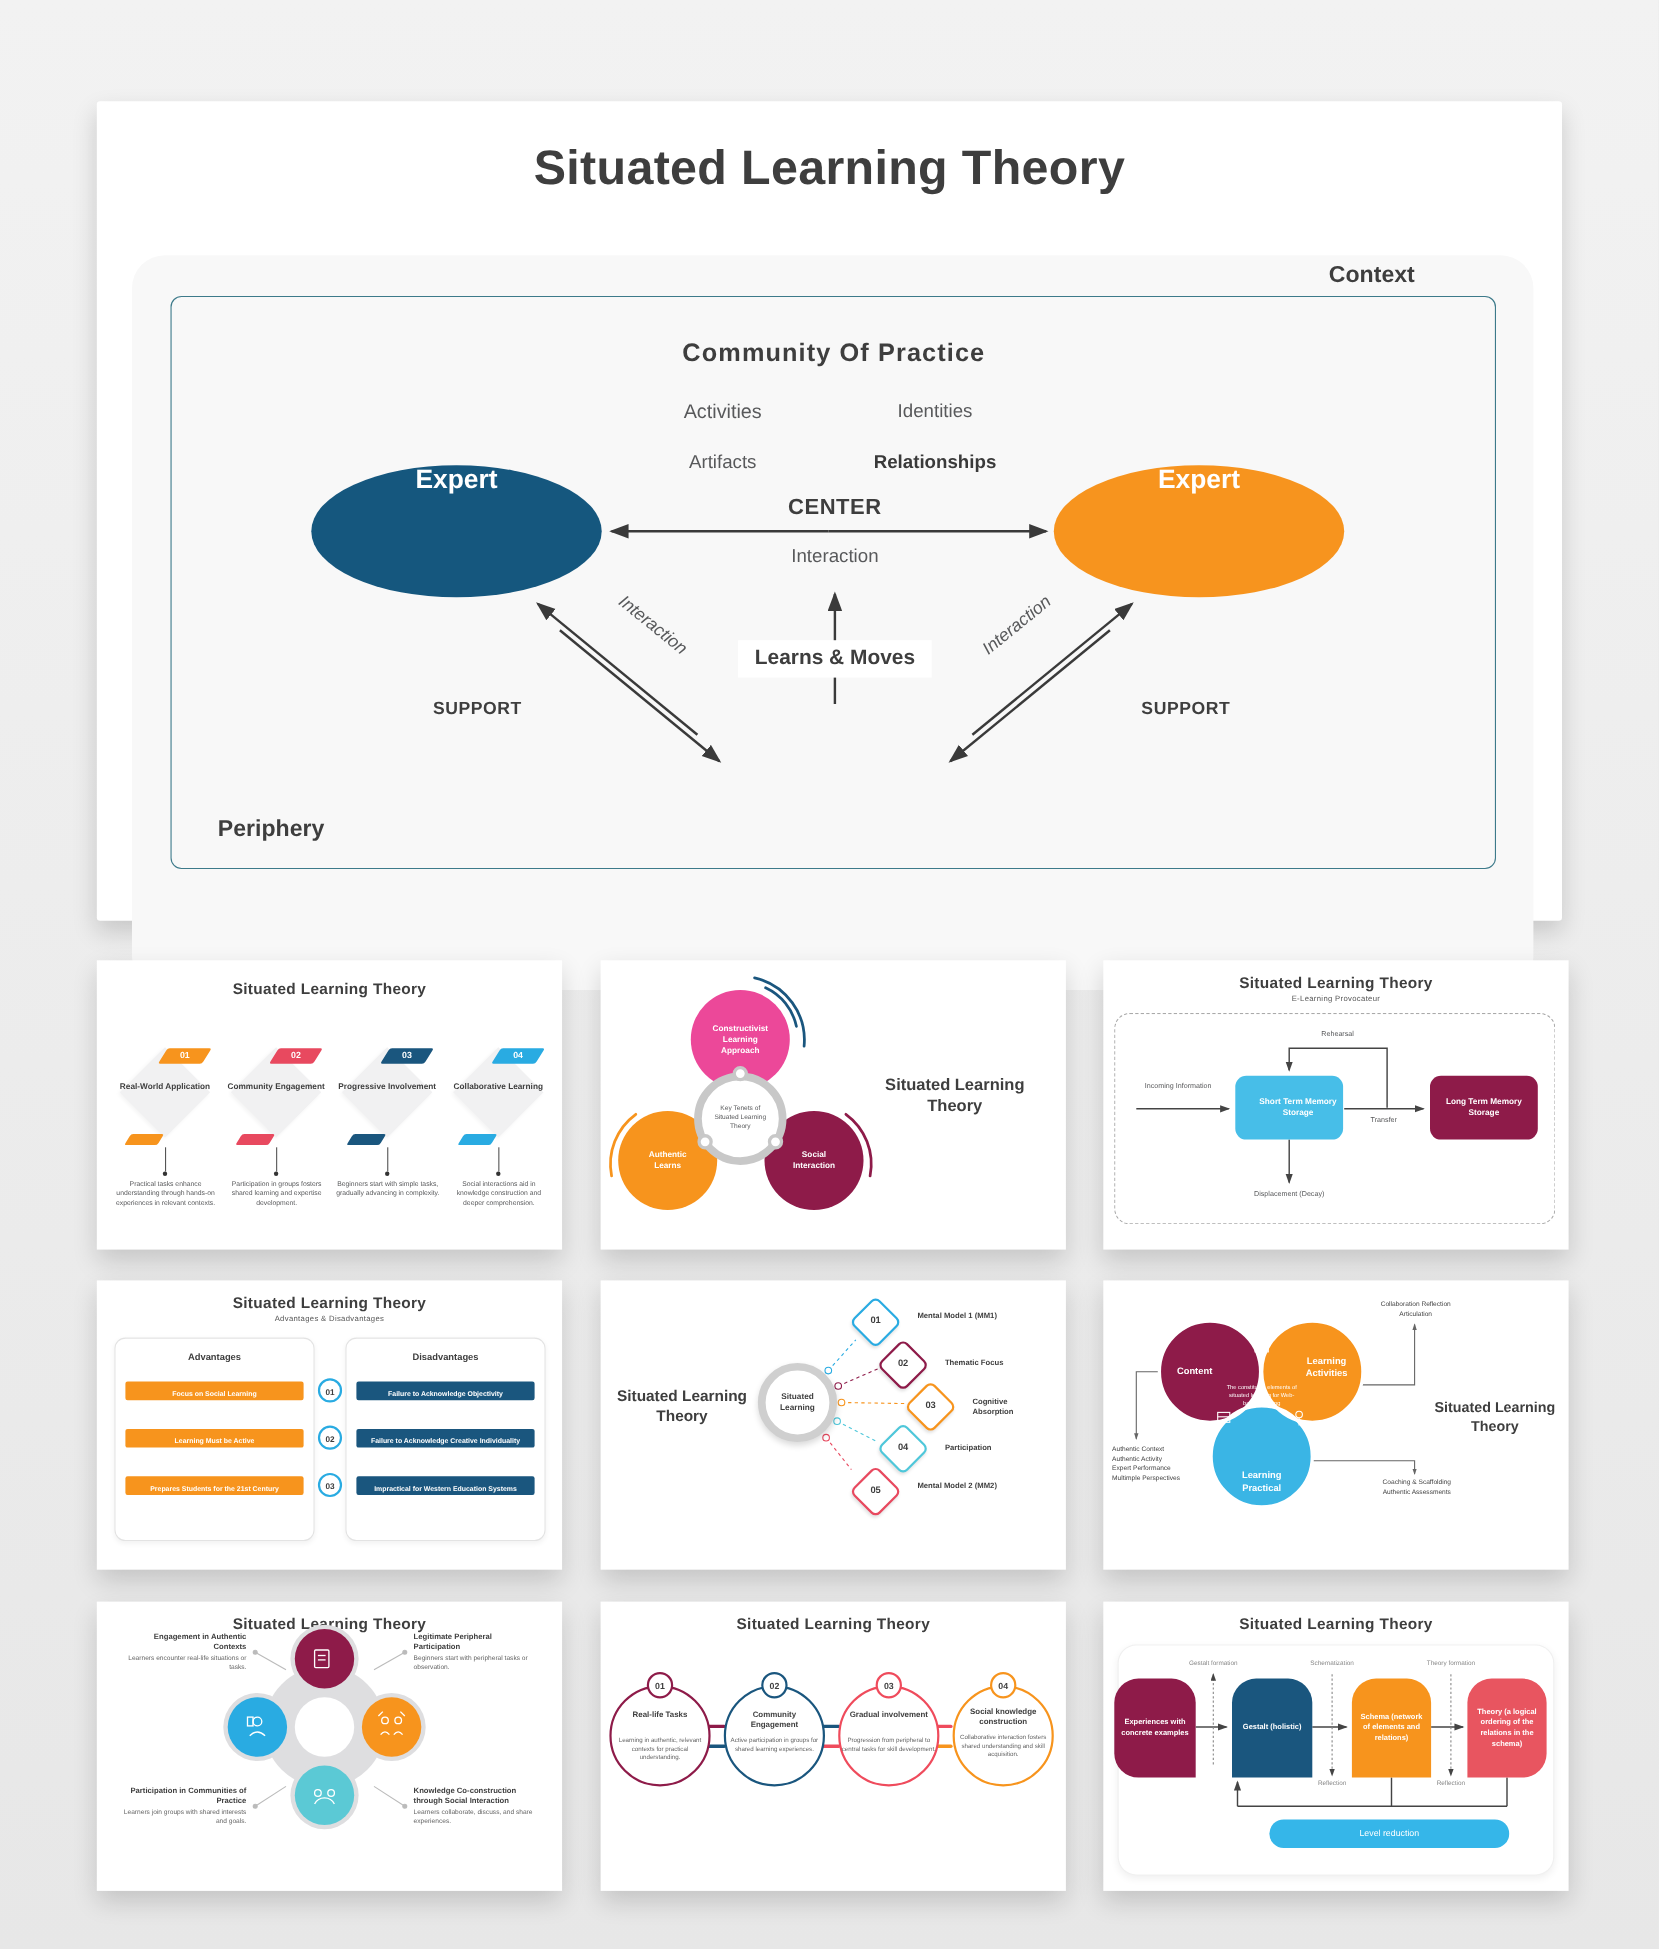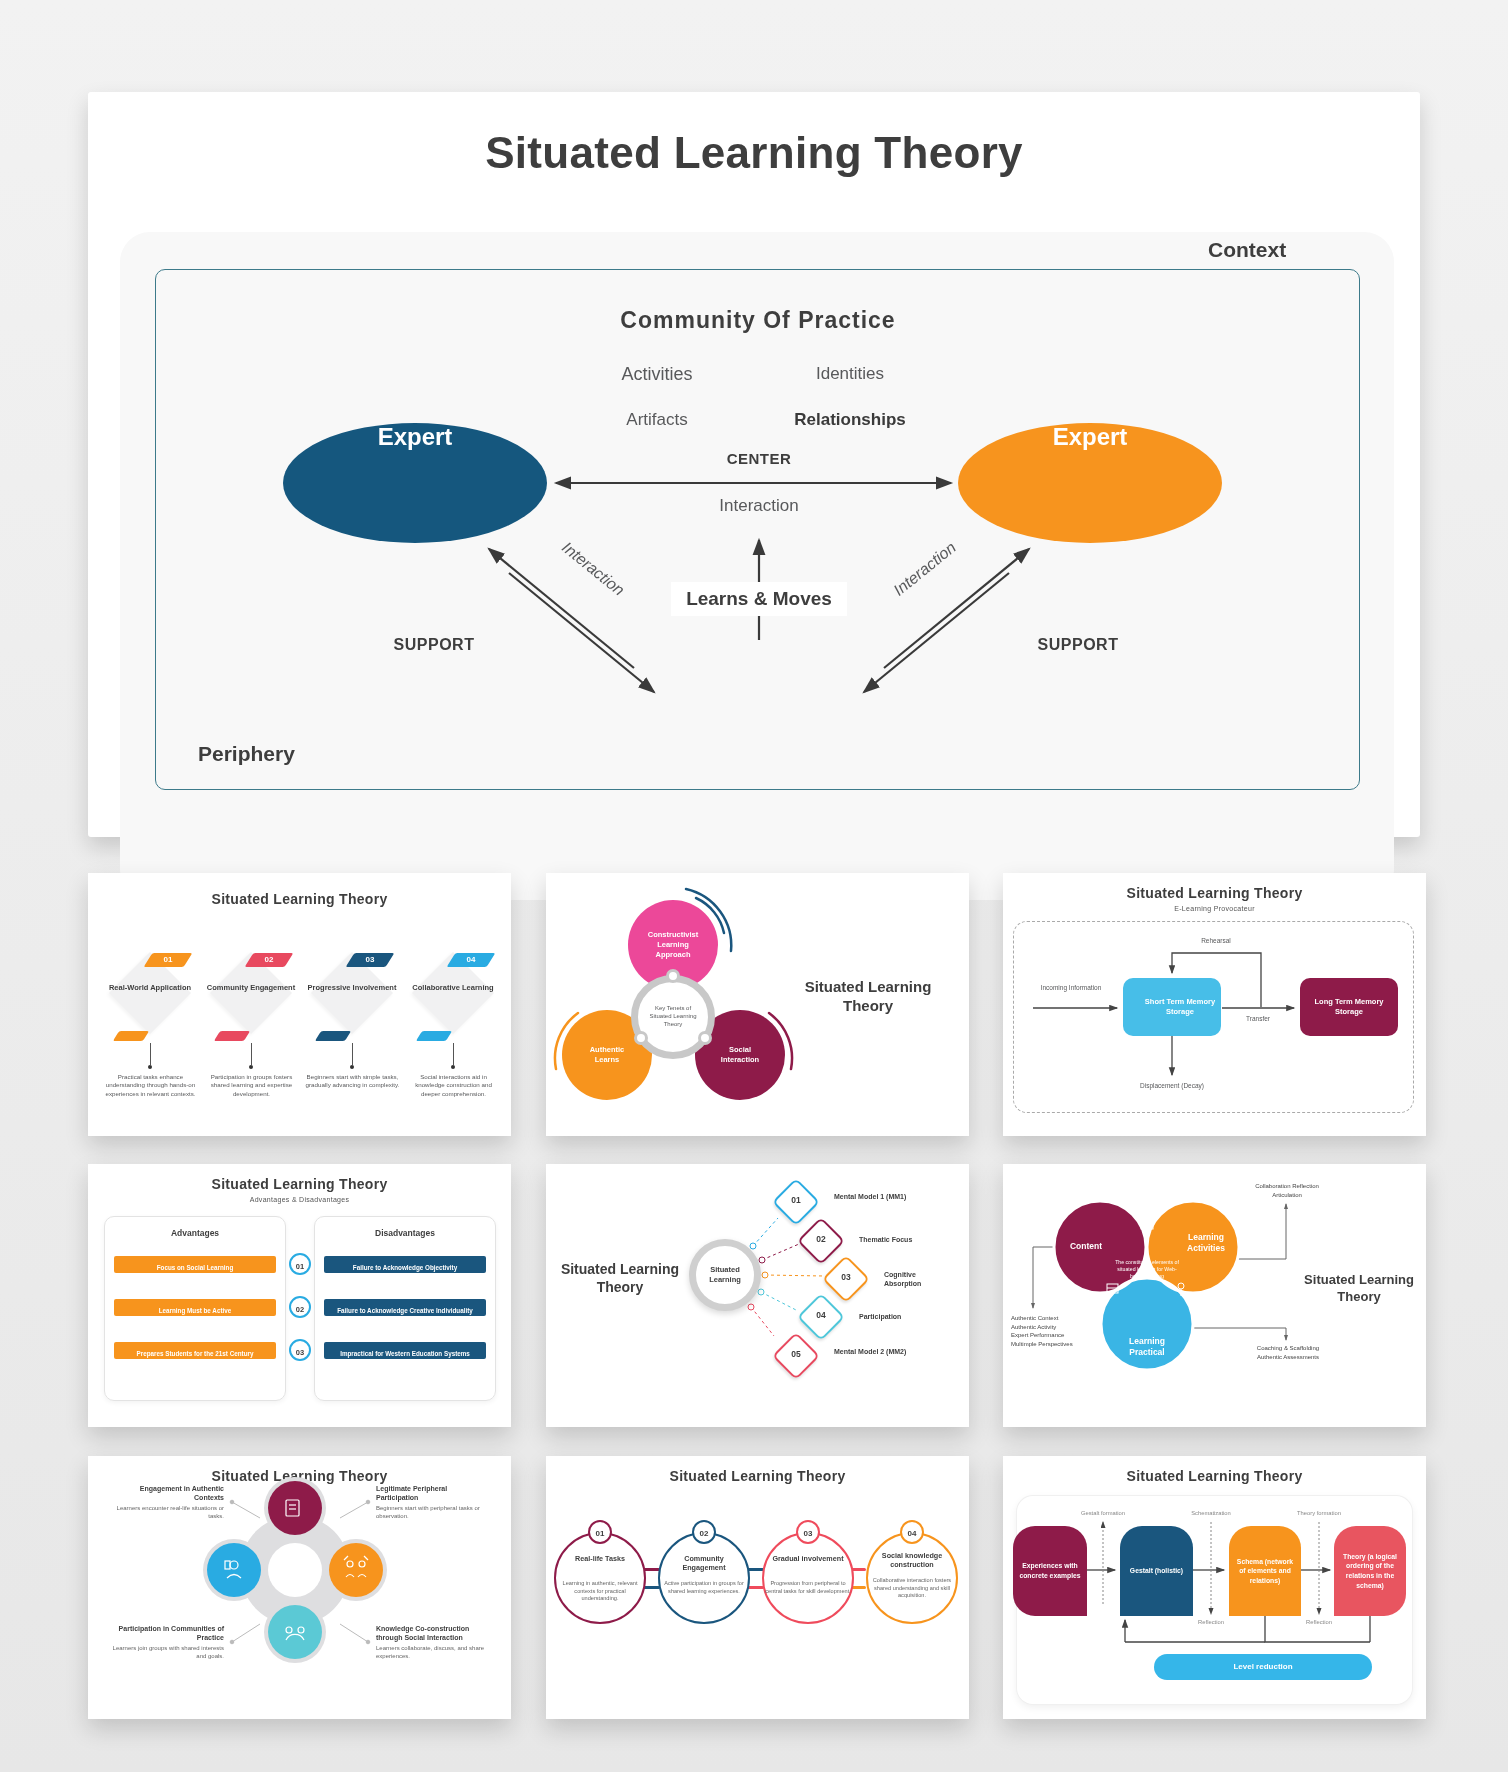--- a/index.html
+++ b/index.html
@@ -50,21 +50,21 @@
         <line x1="665" y1="391" x2="468" y2="391" marker-end="url(#ahM)"></line>
         <line x1="665" y1="391" x2="863" y2="391" marker-end="url(#ahM)"></line>
         <line x1="671" y1="548" x2="671" y2="448" marker-end="url(#ahM)"></line>
         <line x1="546" y1="576" x2="401" y2="457" marker-end="url(#ahM)"></line>
         <line x1="421" y1="481" x2="566" y2="600" marker-end="url(#ahM)"></line>
         <line x1="796" y1="576" x2="941" y2="457" marker-end="url(#ahM)"></line>
         <line x1="921" y1="481" x2="776" y2="600" marker-end="url(#ahM)"></line>
       </g>
     </svg>
 
-    <div class="lbl b ink ctr" style="left:591px; top:358px; width:160px; font-size:15px; letter-spacing:.5px;">CENTER</div>
+    <div class="lbl b ink ctr" style="left:591px; top:358px; width:160px; font-size:20px; letter-spacing:.5px;">CENTER</div>
     <div class="lbl muted ctr" style="left:591px; top:404px; width:160px; font-size:17px;">Interaction</div>
 
     <div class="ell" style="left:195px; top:331px; width:264px; height:120px; background:#15577E; font-size:24px;">
         <span>Expert</span>
       </div>
     <div class="ell" style="left:870px; top:331px; width:264px; height:120px; background:#F7941E; font-size:24px;">
         <span>Expert</span>
       </div>
 
     <div class="lbl b ink ctr" style="left:583px; top:490px; width:176px; font-size:19px; background:#fff; padding:6px 0;">Learns &amp; Moves</div>
@@ -429,16 +429,16 @@
       <div class="ctr" style="color:#fff; font-weight:bold; font-size:6.8px; width:60px; line-height:1.4;">Gestalt (holistic)</div>
     </div>
     <div class="abs" style="left:226px; top:70px; width:72px; height:90px; background:#F7941D; border-radius:22px 22px 0 0; display:flex; align-items:center; justify-content:center;">
       <div class="ctr" style="color:#fff; font-weight:bold; font-size:6.8px; width:62px; line-height:1.4;">Schema (network of elements and relations)</div>
     </div>
     <div class="abs" style="left:331px; top:70px; width:72px; height:90px; background:#E85560; border-radius:22px 22px 22px 0; display:flex; align-items:center; justify-content:center;">
       <div class="ctr" style="color:#fff; font-weight:bold; font-size:6.8px; width:62px; line-height:1.4;">Theory (a logical ordering of the relations in the schema)</div>
     </div>
     <div class="lbl ctr" style="left:173px; top:163px; width:70px; font-size:5.8px; color:#888;">Reflection</div>
     <div class="lbl ctr" style="left:281px; top:163px; width:70px; font-size:5.8px; color:#888;">Reflection</div>
-    <div class="abs ctr" style="left:151px; top:198px; width:218px; height:26px; background:#35B6E9; border-radius:13px;"><span style="color:#fff; font-weight:bold; font-size:8px; line-height:26px;margin-top:31px;">Level reduction</span></div>
+    <div class="abs ctr" style="left:151px; top:198px; width:218px; height:26px; background:#35B6E9; border-radius:13px;"><span style="color:#fff; font-weight:normal; font-size:8px; line-height:26px;margin-top:31px;">Level reduction</span></div>
   </div>
 
 </div>
 
 </body></html>

